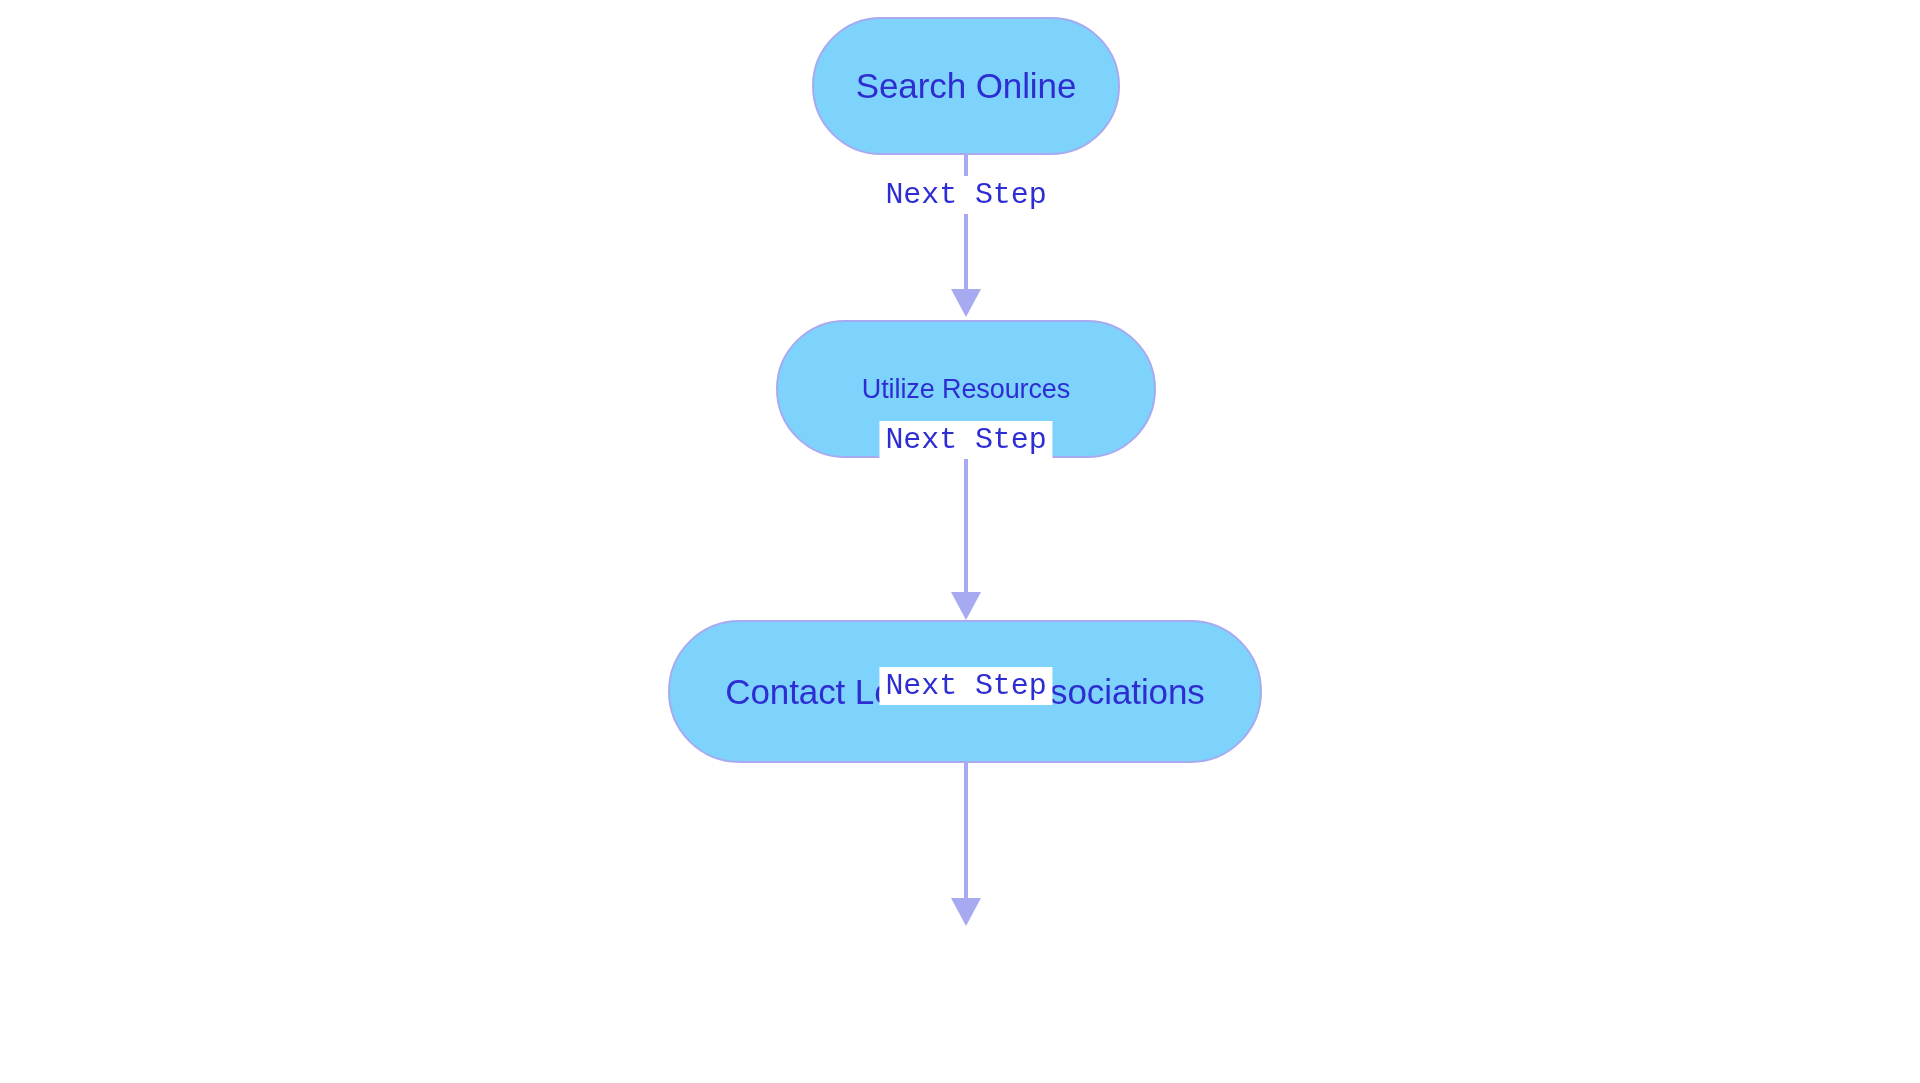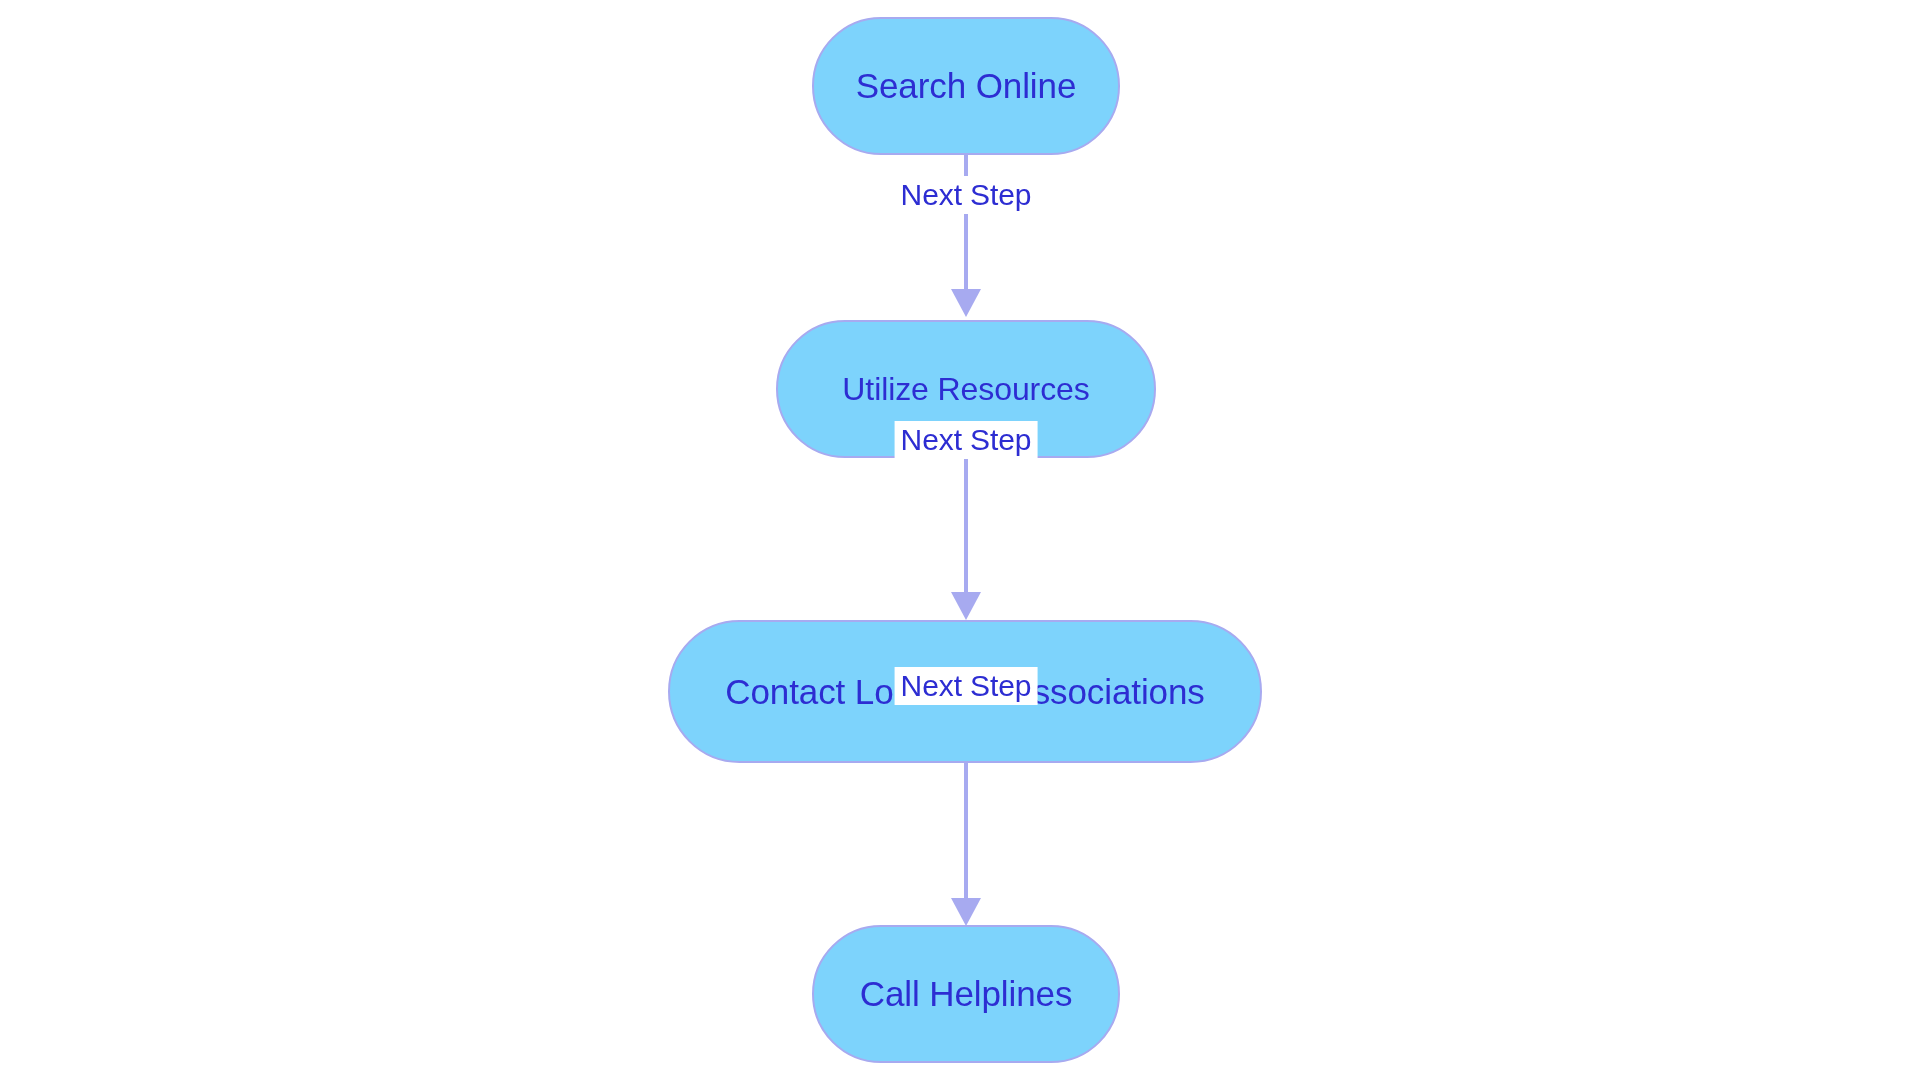--- a/index.html
+++ b/index.html
@@ -37,21 +37,21 @@
     font-family: "Liberation Sans", sans-serif;
     font-weight: 400;
     white-space: nowrap;
     letter-spacing: -0.1px;
   }
 
   #node-search-online   { left: 812px; top: 17px;  width: 308px; height: 138px; }
   #node-search-online .node-label { font-size: 35px; }
 
   #node-utilize-resources { left: 776px; top: 320px; width: 380px; height: 138px; }
-  #node-utilize-resources .node-label { font-size: 32px; }
+  #node-utilize-resources .node-label { font-size: 27px; }
 
   #node-contact-bar     { left: 668px; top: 620px; width: 594px; height: 143px; }
   #node-contact-bar .node-label { font-size: 35px; }
 
   #node-call-helplines  { left: 812px; top: 925px; width: 308px; height: 138px; }
   #node-call-helplines .node-label { font-size: 35px; }
 
   
   .connector {
     position: absolute;
@@ -76,21 +76,21 @@
   }
   #arrowhead-1 { top: 289px; }
   #arrowhead-2 { top: 592px; }
   #arrowhead-3 { top: 898px; }
 
   
   .edge-label {
     position: absolute;
     background: #ffffff;
     color: #2d2dd2;
-    font-family: Liberation Sans, sans-serif;
+    font-family: Liberation Mono, monospace;
     font-size: 30px;
     font-weight: 400;
     white-space: nowrap;
     padding: 2px 6px;
     transform: translateX(-50%);
     z-index: 4;
     letter-spacing: -0.1px;
   }
   #edge-label-1 { left: 966px; top: 176px; }
   #edge-label-2 { left: 966px; top: 421px; }
@@ -118,17 +118,14 @@
   </div>
 
   <div class="node" id="node-utilize-resources">
     <span class="node-label">Utilize Resources</span>
   </div>
 
   <div class="node" id="node-contact-bar">
     <span class="node-label">Contact Local Bar Associations</span>
   </div>
 
-  <div class="node" id="node-call-helplines">
-    <span class="node-label">Call Helplines</span>
-  </div>
 
 </div>
 
 </body></html>

